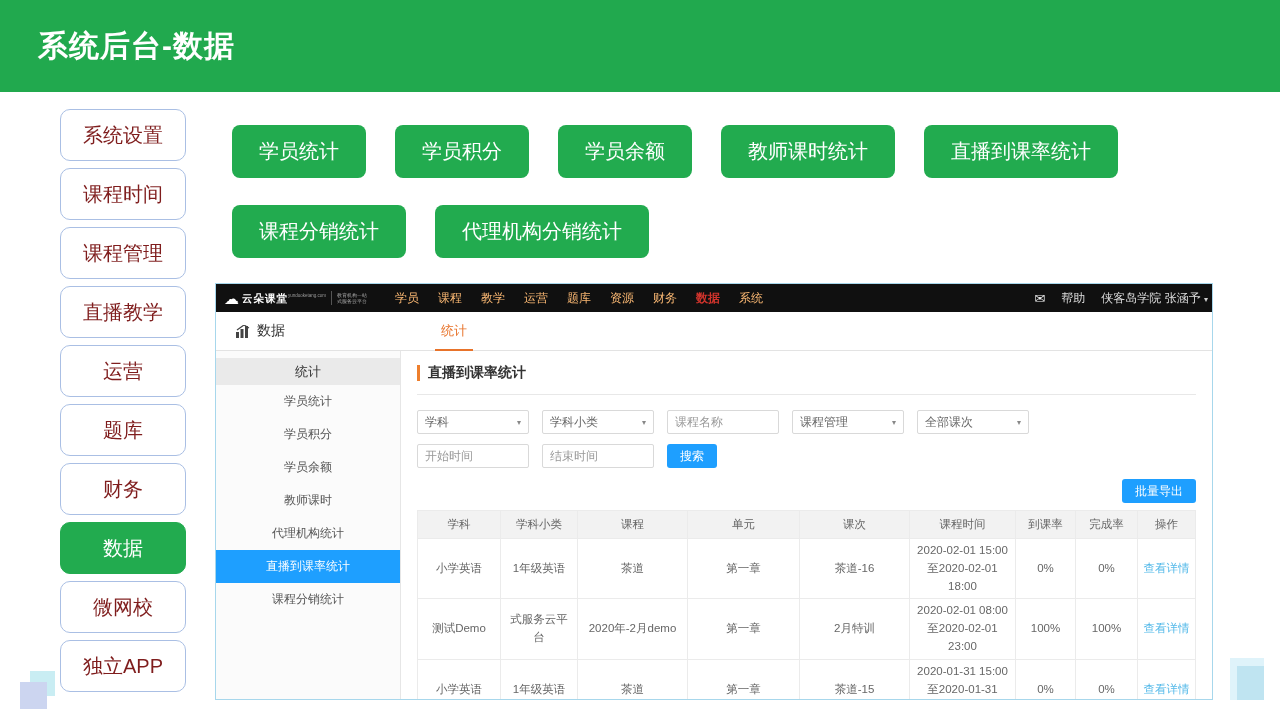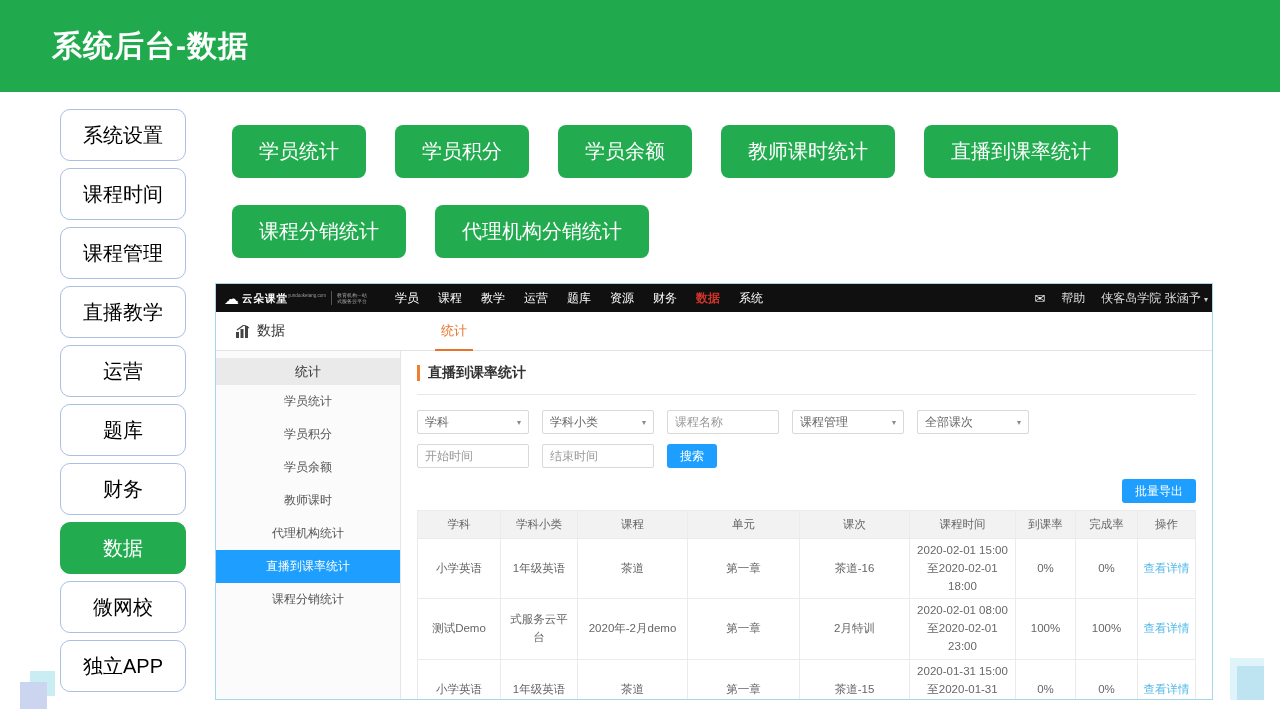--- a/index.html
+++ b/index.html
@@ -1,26 +1,26 @@
 <!DOCTYPE html>
 <html><head>
 <meta charset="utf-8">
 <style>
   * { margin:0; padding:0; box-sizing:border-box; }
   html,body { width:1280px; height:720px; overflow:hidden; background:#fff;
               font-family:"Liberation Sans", sans-serif; }
 
   
   .banner { position:absolute; left:0; top:0; width:1280px; height:92px; background:#21a94e; }
-  .banner h1 { color:#fff; font-size:30px; font-weight:600; line-height:92px; padding-left:52px; letter-spacing:1px; }
+  .banner h1 { color:#fff; font-size:30px; font-weight:600; line-height:92px; padding-left:38px; letter-spacing:1px; }
 
   
   .side { position:absolute; left:60px; top:109px; width:126px; display:flex; flex-direction:column; gap:7px; }
   .side-btn { height:52px; background:#fff; border:1px solid #aabfe4; border-radius:10px;
-              display:flex; align-items:center; justify-content:center; font-size:20px; color:#000000; cursor:pointer; }
+              display:flex; align-items:center; justify-content:center; font-size:20px; color:#7f1d1d; cursor:pointer; }
   .side-btn.active { background:#22ab4f; border-color:#22ab4f; color:#fff; }
 
   
   .quick { position:absolute; left:232px; top:125px; width:980px; }
   .quick-row { display:flex; gap:29px; margin-bottom:27px; }
   .quick-btn { height:53px; padding:0 27px; background:#22ab4f; border-radius:8px; color:#fff;
                font-size:20px; display:flex; align-items:center; justify-content:center; cursor:pointer; }
 
   
   .shot { position:absolute; left:215px; top:283px; width:998px; height:417px;
@@ -29,21 +29,21 @@
   
   .topnav { height:28px; background:#101010; display:flex; align-items:center; color:#ddd; font-size:12px; }
   .logo { display:flex; align-items:center; padding:0 10px 0 8px; }
   .cloud { color:#fff; font-size:15px; margin-right:3px; line-height:1; }
   .logo-txt { display:flex; flex-direction:row; line-height:1; }
   .logo-name { color:#fff; font-size:10.5px; font-weight:bold; letter-spacing:1px; }
   .logo-url { color:#999; font-size:4.5px; margin-top:1px; }
   .logo-div { width:1px; height:14px; background:#555; margin:0 5px; }
   .tagline { display:flex; flex-direction:column; line-height:1.3; color:#aaa; font-size:5px; }
   .menu { display:flex; gap:19px; margin-left:18px; }
-  .menu span { cursor:pointer; color:#ffffff; }
+  .menu span { cursor:pointer; color:#fdba74; }
   .menu span.active { color:#d0342c; font-weight:bold; }
   .nav-right { margin-left:auto; display:flex; align-items:center; gap:16px; padding-right:4px; white-space:nowrap; }
   .mail { font-size:13px; color:#eee; cursor:pointer; }
   .help { cursor:pointer; }
   .account { cursor:pointer; }
   .caret { font-size:8px; color:#ccc; }
 
   
   .subnav { height:39px; background:#fff; border-bottom:1px solid #e3e3e3; display:flex; align-items:center; }
   .section { display:flex; align-items:center; gap:6px; padding-left:20px; color:#333; font-size:14px; }

